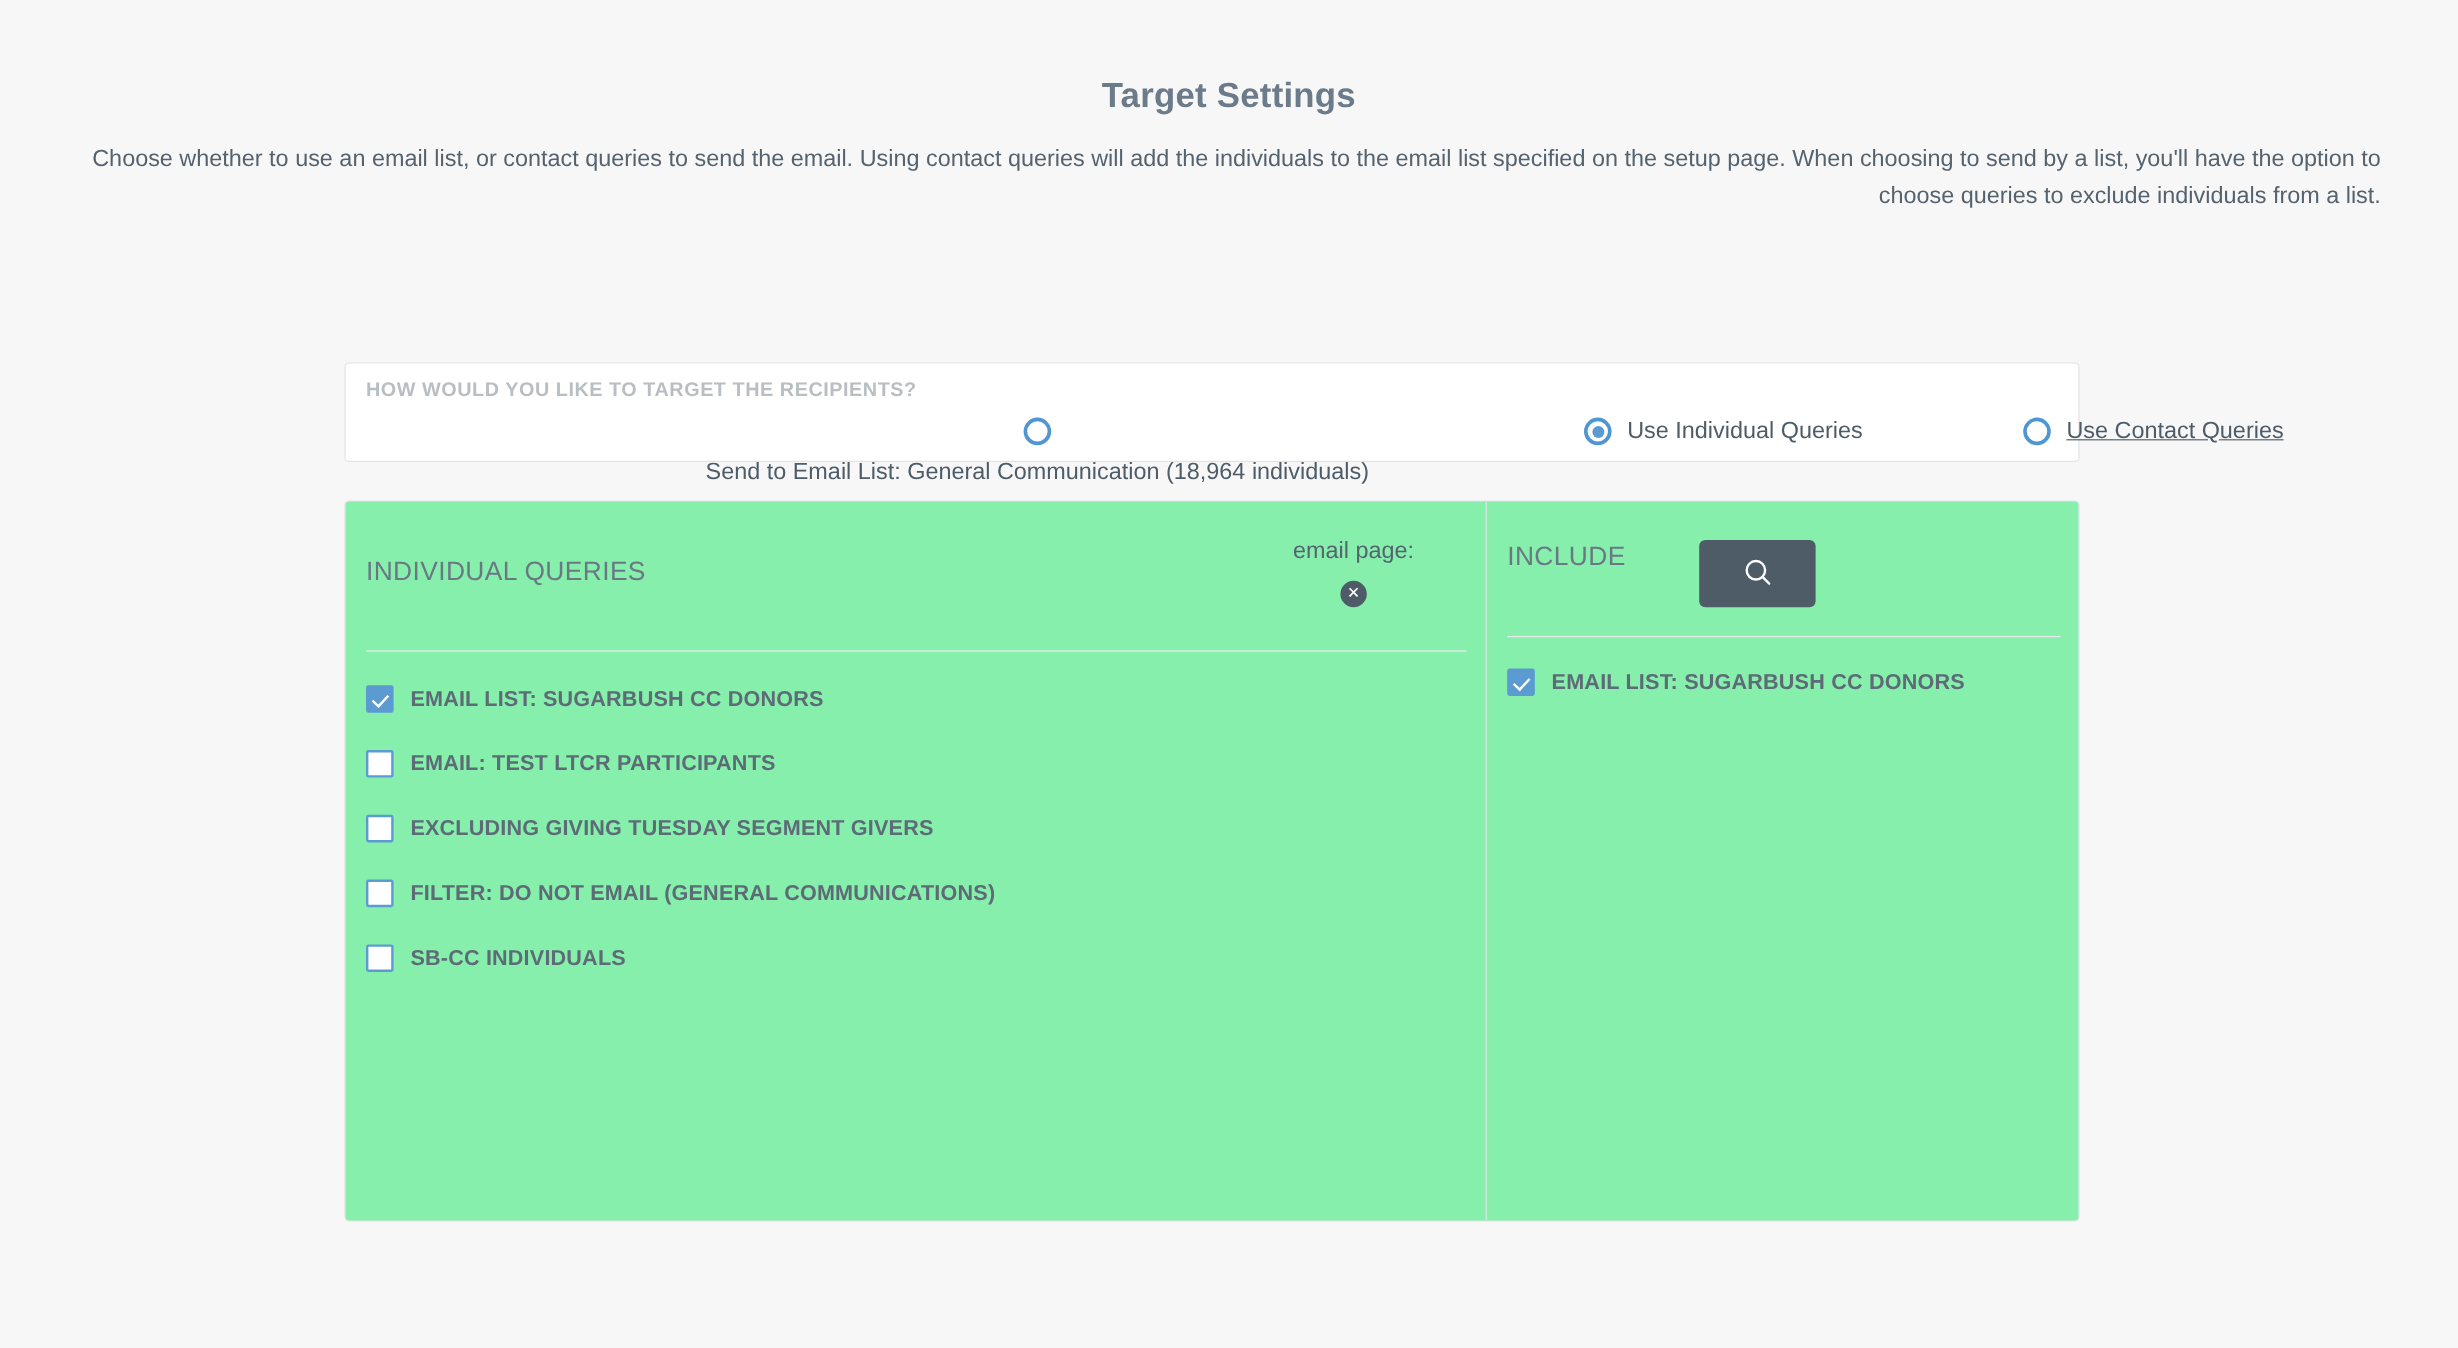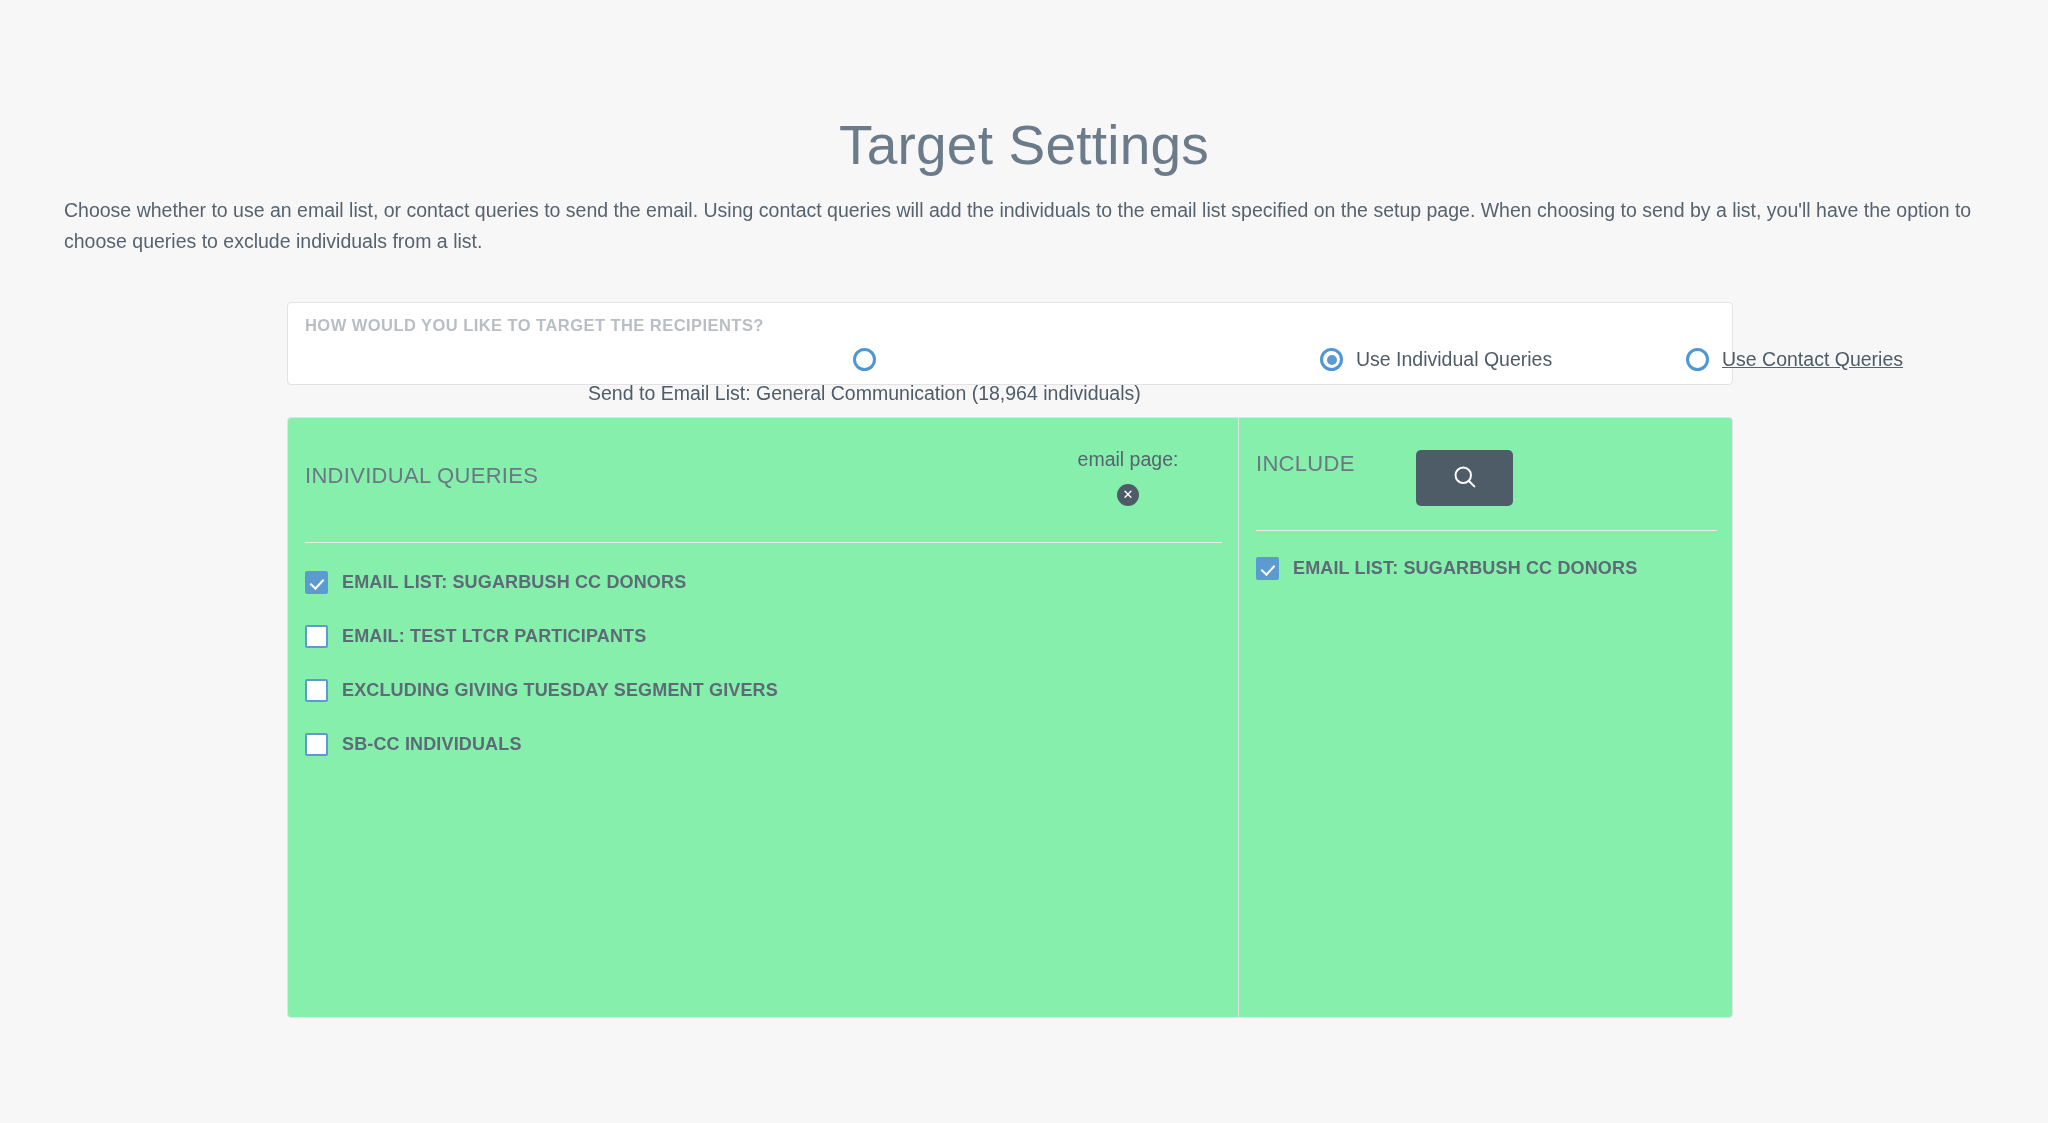--- a/index.html
+++ b/index.html
@@ -18,32 +18,32 @@
   .page {
     position: relative;
     width: 2048px;
     height: 1123px;
     box-sizing: border-box;
   }
 
   
   .page-title {
     text-align: center;
-    font-size: 55px;
-    font-weight: 400;
+    font-size: 29px;
+    font-weight: 700;
     color: #6b7b89;
     letter-spacing: 0.2px;
     margin: 0;
-    padding-top: 118px;
+    padding-top: 66px;
     line-height: 1.0;
   }
   .page-subtitle {
     margin: 22px auto 0 auto;
     width: 1920px;
-    text-align: left;
+    text-align: right;
     font-size: 19.5px;
     line-height: 31px;
     color: #55636f;
     font-weight: 400;
   }
 
   
   .target-panel {
     position: absolute;
     left: 287px;
@@ -333,20 +333,24 @@
         <div class="cb-item">
           <span class="cb-box"></span>
           <span class="cb-label">EMAIL: TEST LTCR PARTICIPANTS</span>
         </div>
 
         <div class="cb-item">
           <span class="cb-box"></span>
           <span class="cb-label">EXCLUDING GIVING TUESDAY SEGMENT GIVERS</span>
         </div>
 
+        <div class="cb-item">
+          <span class="cb-box"></span>
+          <span class="cb-label">FILTER: DO NOT EMAIL (GENERAL COMMUNICATIONS)</span>
+        </div>
 
         <div class="cb-item">
           <span class="cb-box"></span>
           <span class="cb-label">SB-CC INDIVIDUALS</span>
         </div>
 
       </div>
     </div>
 
     <div class="col-right">

